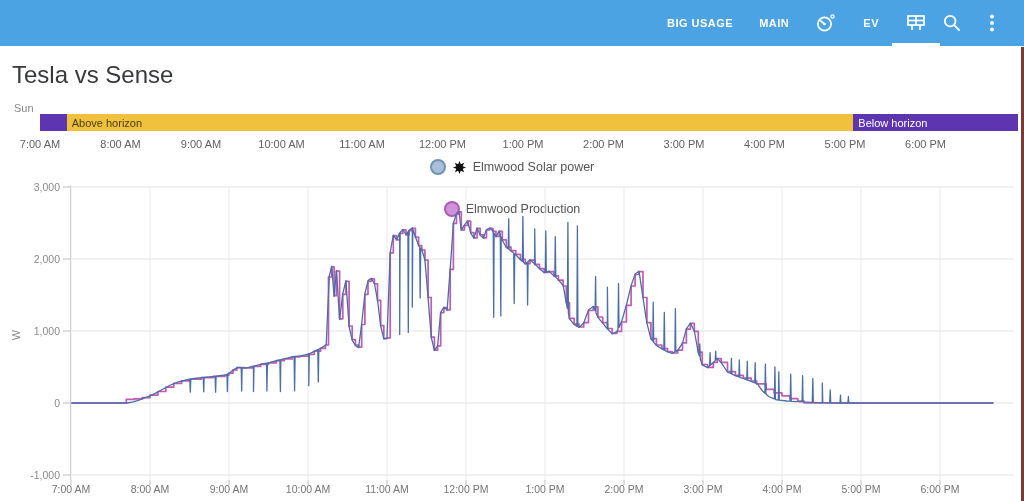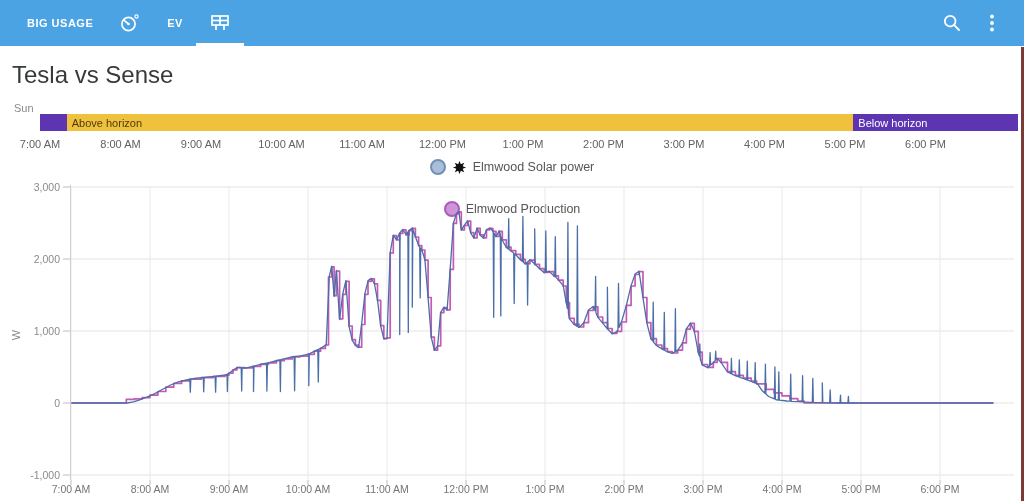--- a/index.html
+++ b/index.html
@@ -34,24 +34,27 @@
   .legend-item{display:flex;align-items:center;gap:6px;font-size:12.5px;color:#555;cursor:pointer;}
   .legend-marker{width:12px;height:12px;border-radius:50%;border-width:2px;border-style:solid;}
   
   .chart-svg{position:absolute;top:180px;left:0;}
   
   .right-edge{position:absolute;top:47px;right:0;width:3px;height:454px;background:#7b3a36;}
 </style>
 </head>
 <body>
 
-<div class="nav" style="background: rgb(75, 163, 227);">
+<div class="nav" style="background: rgb(75, 163, 227); justify-content: flex-end;">
   <div class="tabs">
       <div class="tab">
         <span>BIG USAGE</span>
+      </div>
+      <div class="tab">
+        <span>MAIN</span>
       </div>
       <div class="tab">
         <svg width="22" height="20" viewBox="0 0 22 20">
           <circle cx="9.5" cy="11" r="6.6" fill="none" stroke="#fff" stroke-width="1.7"></circle>
           <line x1="9.5" y1="11" x2="5.4" y2="7.6" stroke="#fff" stroke-width="1.7" stroke-linecap="round"></line>
           <circle cx="9.5" cy="11" r="1.3" fill="#fff"></circle>
           <circle cx="17.5" y="0" cy="3.5" r="1.6" fill="none" stroke="#fff" stroke-width="1.2"></circle>
         </svg>
       </div>
       <div class="tab">

